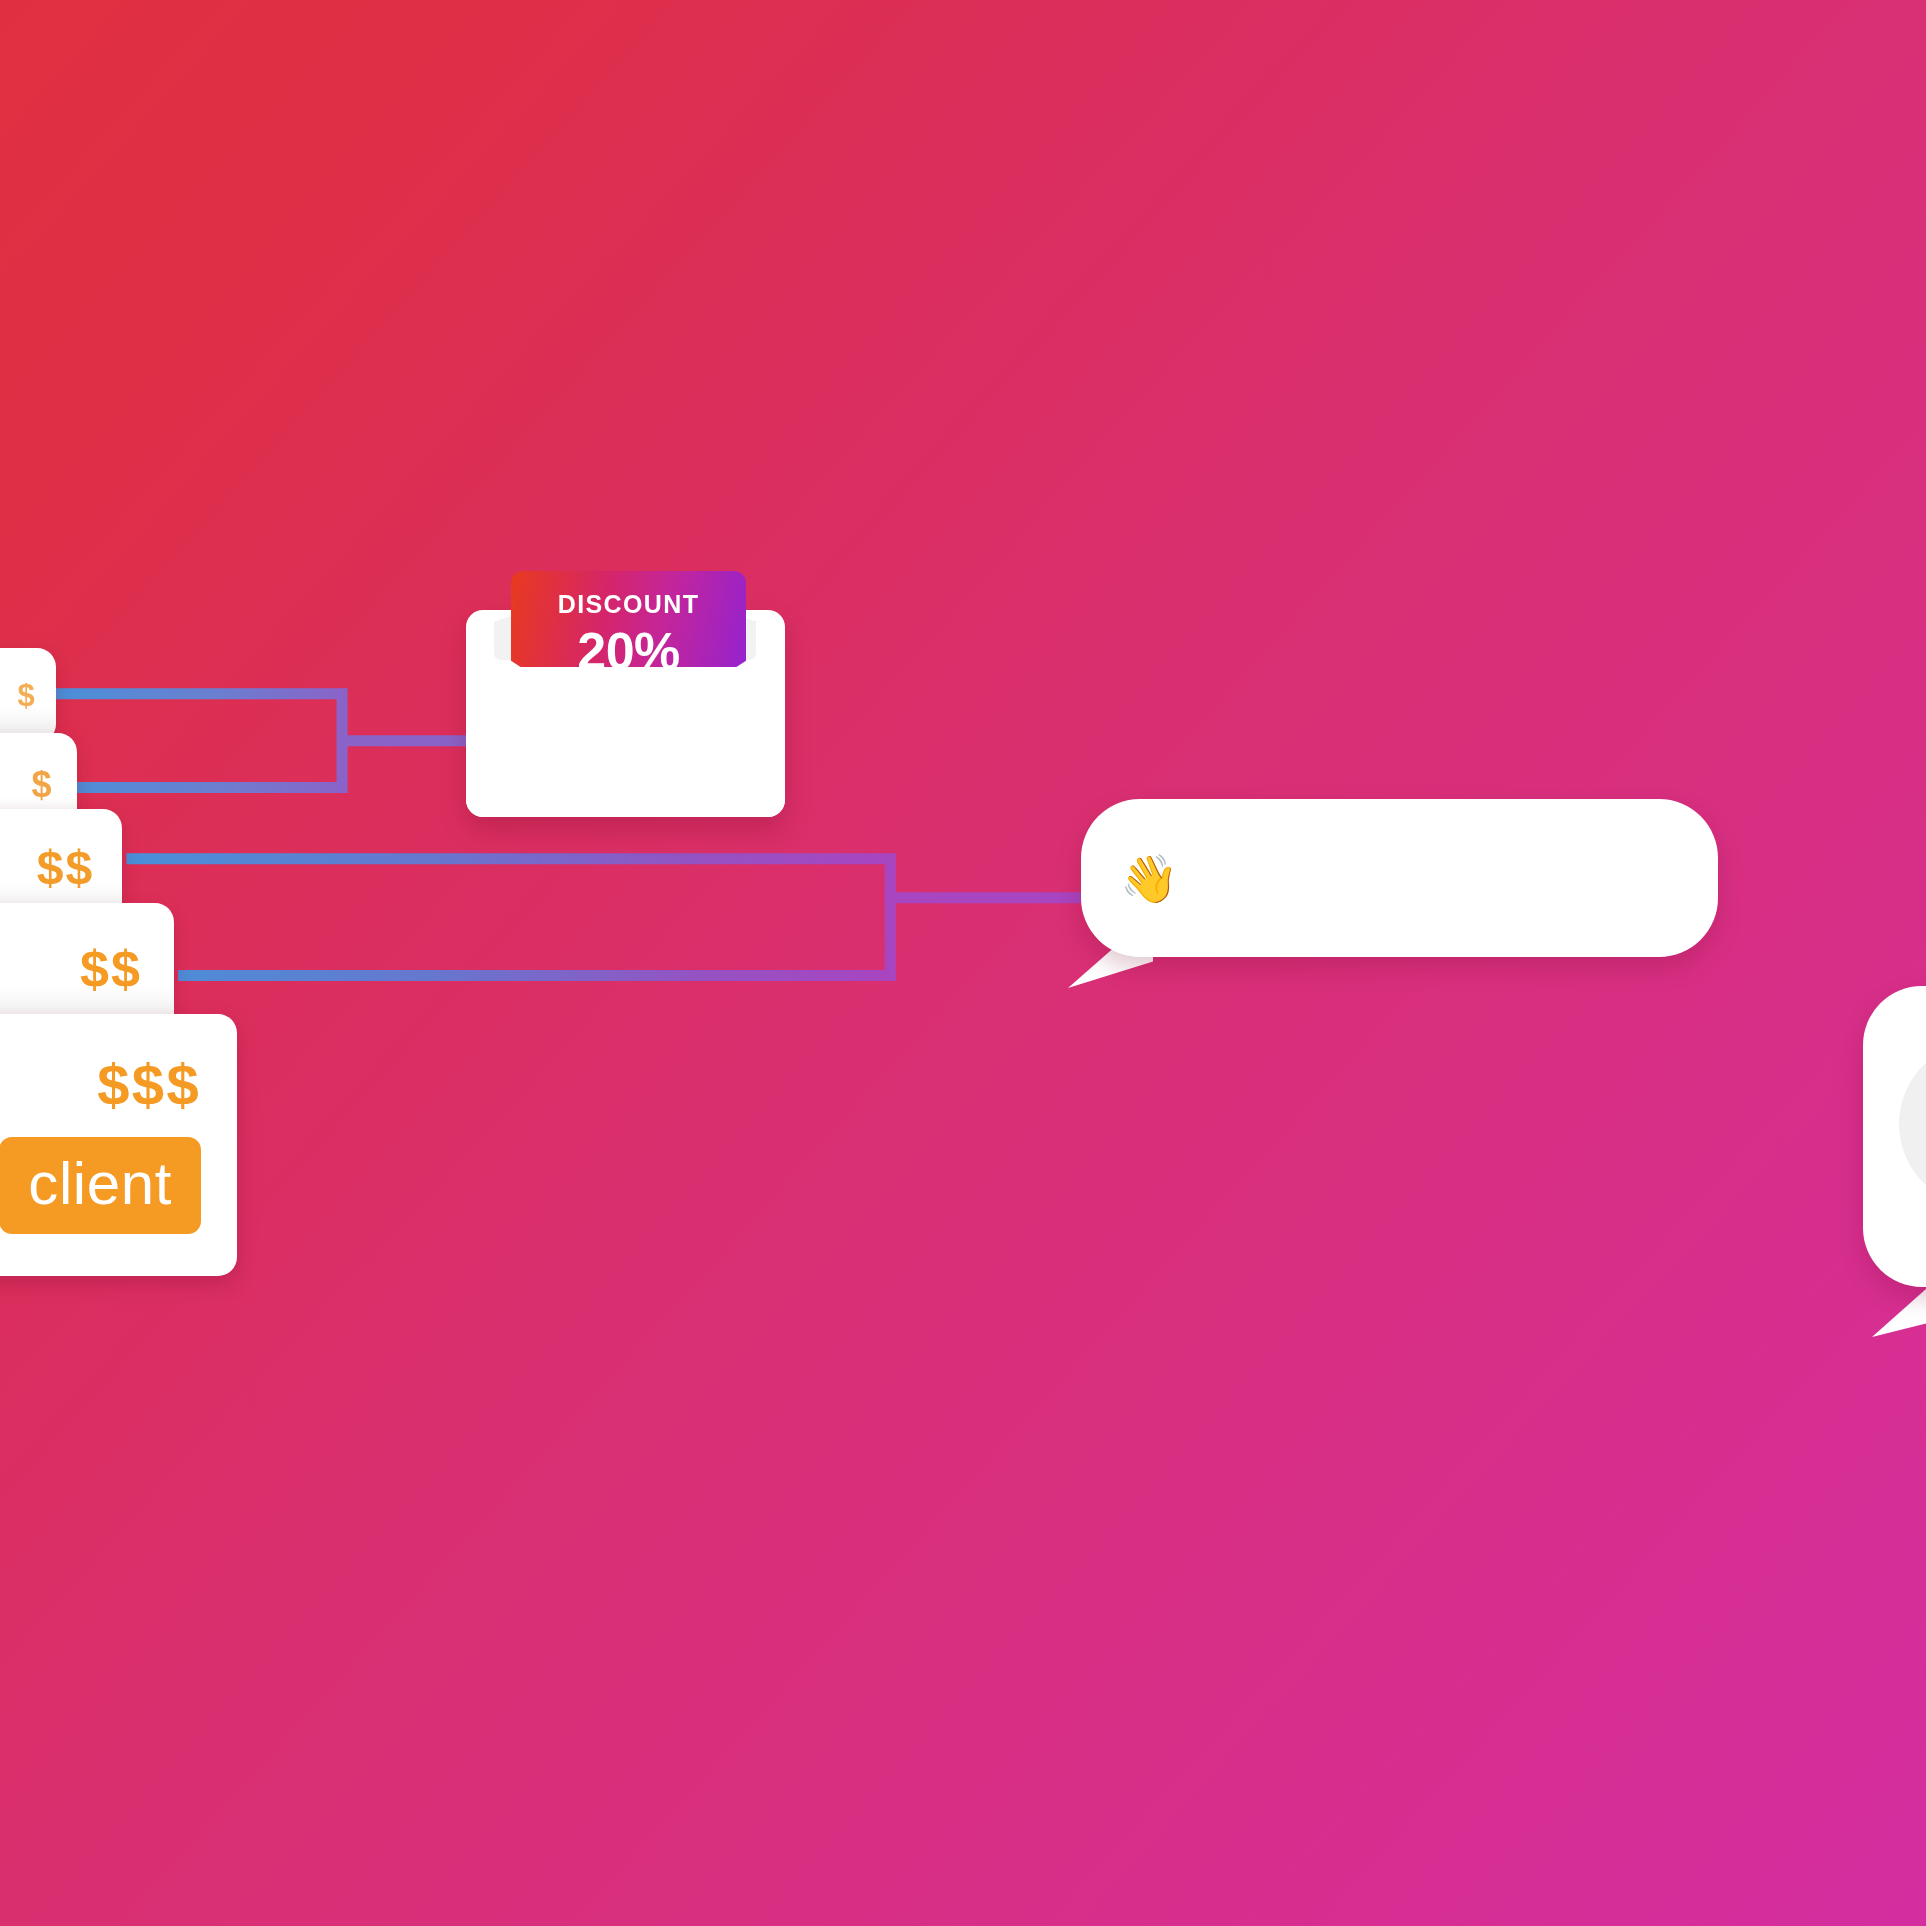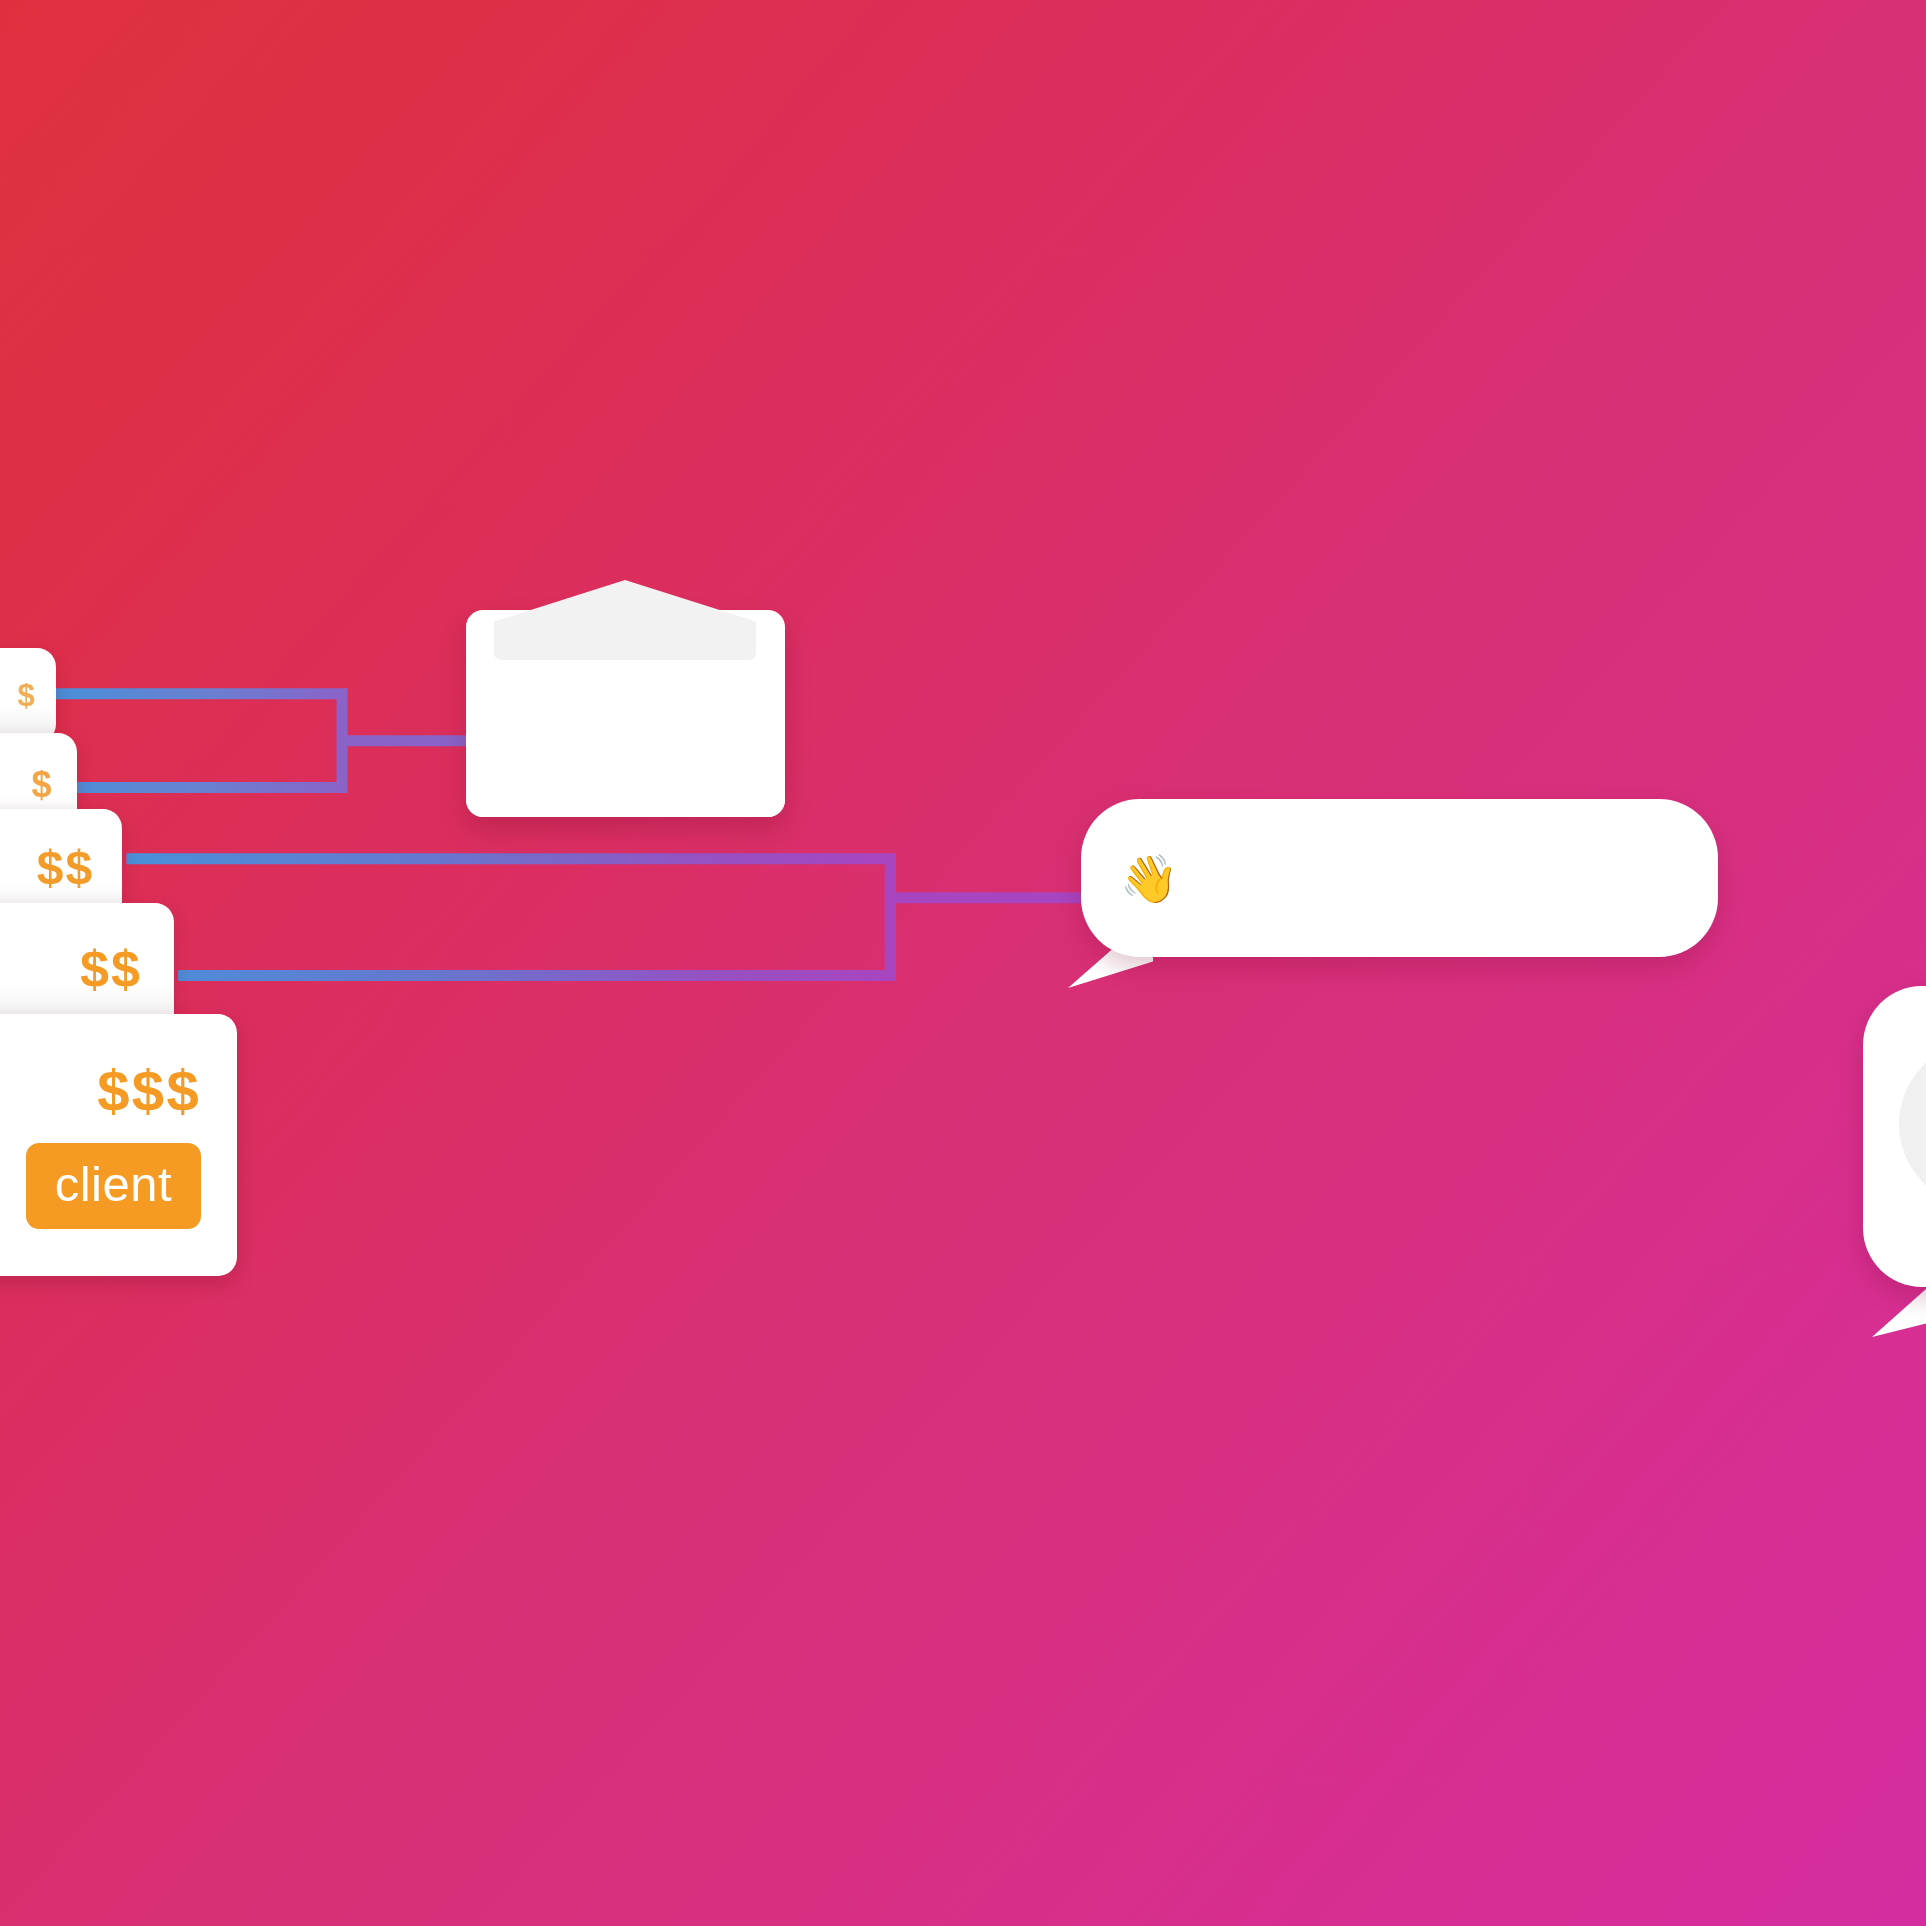--- a/index.html
+++ b/index.html
@@ -75,21 +75,21 @@
   }
   .dollars.d1 { font-size: 31px; color: #F3AD55; }
   .dollars.d2 { font-size: 36px; color: #F2A545; }
   .dollars.d3 { font-size: 48px; color: #F39C2A; }
   .dollars.d4 { font-size: 52px; color: #F59A23; }
   .dollars.d5 { font-size: 58px; color: #F59A23; }
 
   .client-badge {
     background: #F59A23;
     color: #ffffff;
-    font-size: 49px;
+    font-size: 60px;
     font-weight: 400;
     letter-spacing: 0.01em;
     border-radius: 13px;
     padding: 17px 29px 20px 29px;
     white-space: nowrap;
     line-height: 1;
   }
 
   
   .envelope {
@@ -294,20 +294,24 @@
       <span class="dollars d5" style="margin-bottom:23px;">$$$</span>
       <span class="client-badge">client</span>
     </div>
 
   </div>
 
   <div class="envelope">
     <div class="env-body"></div>
     <div class="env-backflap"></div>
 
+    <div class="coupon">
+      <span class="coupon-label">DISCOUNT</span>
+      <span class="coupon-value">20%</span>
+    </div>
 
     <div class="env-front"></div>
     <div class="env-fold"></div>
   </div>
 
   <div class="bubble-tail" style="left:1068px; top:918px;"></div>
 
   <div class="bubble" style="left:1081px; top:799px; width:637px; height:158px; padding:0 39px;">
     <span class="bubble-emoji">👋</span>
   </div>

